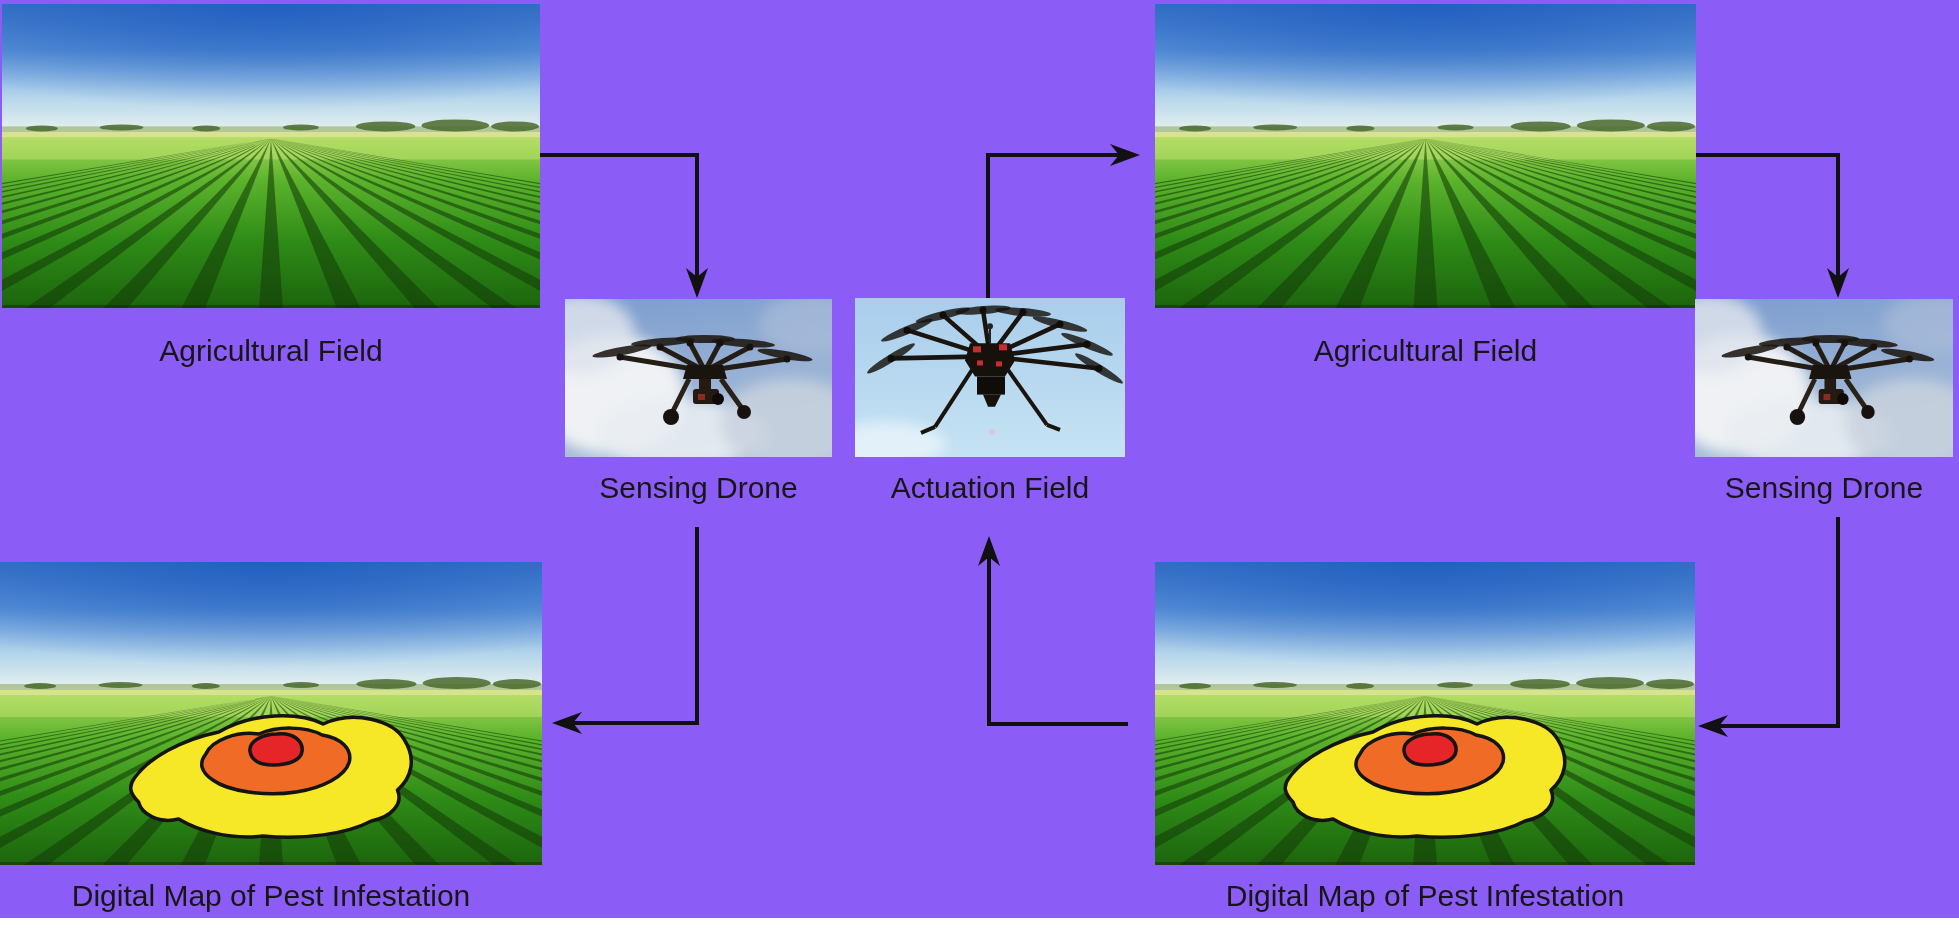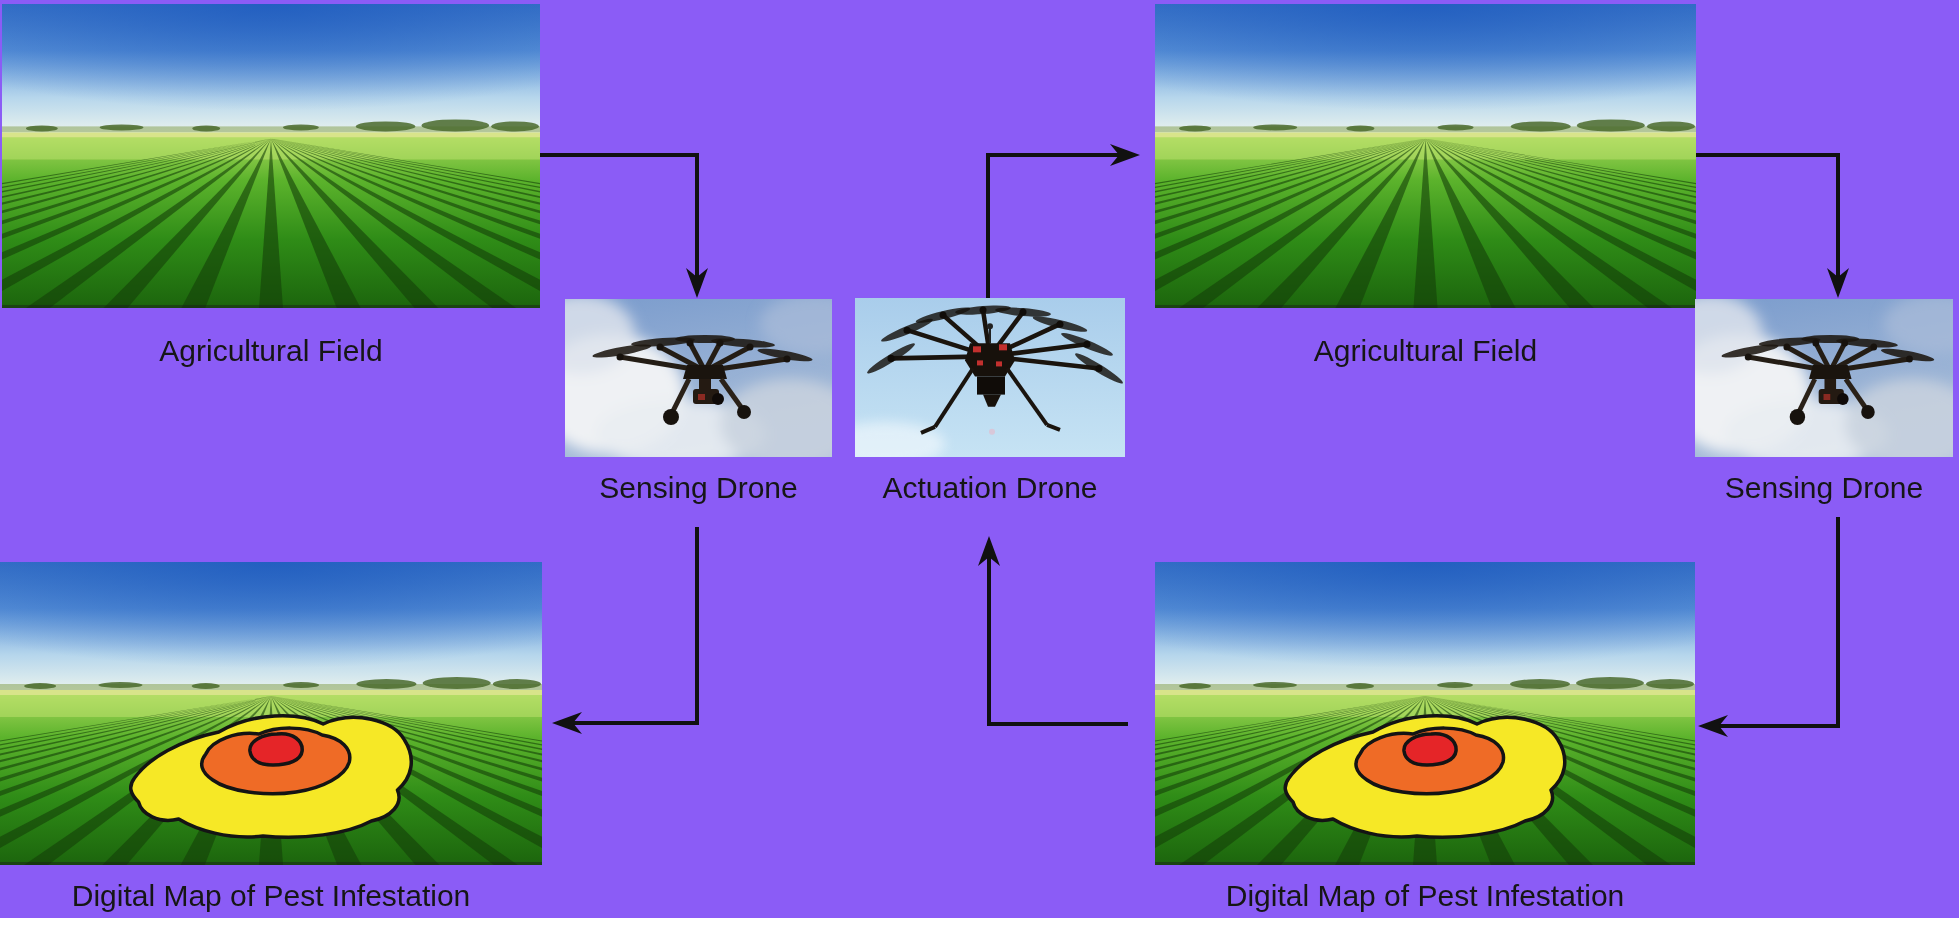--- a/index.html
+++ b/index.html
@@ -224,21 +224,21 @@
           <circle cx="135" cy="28" r="3" fill="#222"></circle>
     <rect x="122" y="78" width="28" height="18" fill="#100c08"></rect>
     <polygon points="128,96 146,96 140,108 133,108" fill="#17110b"></polygon>
     <line x1="118" y1="70" x2="80" y2="128" stroke="#1a140e" stroke-width="4"></line>
     <line x1="80" y1="128" x2="66" y2="134" stroke="#1a140e" stroke-width="4"></line>
     <line x1="152" y1="70" x2="192" y2="126" stroke="#1a140e" stroke-width="4"></line>
     <line x1="192" y1="126" x2="205" y2="131" stroke="#1a140e" stroke-width="4"></line>
     <circle cx="137" cy="133" r="3" fill="#e8b8c8" opacity="0.6"></circle>
   </svg>
       </div>
-    <div class="label under-photo">Actuation Drone</div>
+    <div class="label under-photo">Actuation Field</div>
   </figure>
 
   <figure class="node" style="left:1155px;top:4px;width:541px;">
     <div class="photo" style="height:304px;">
         <svg viewBox="0 0 540 303" preserveAspectRatio="none">
     <defs>
       <linearGradient id="sky3" x1="0" y1="0" x2="0" y2="1">
         <stop offset="0" stop-color="#3a74c8"></stop>
               <stop offset="0.35" stop-color="#5b93d8"></stop>
         <stop offset="0.7" stop-color="#b6d6ec"></stop>

